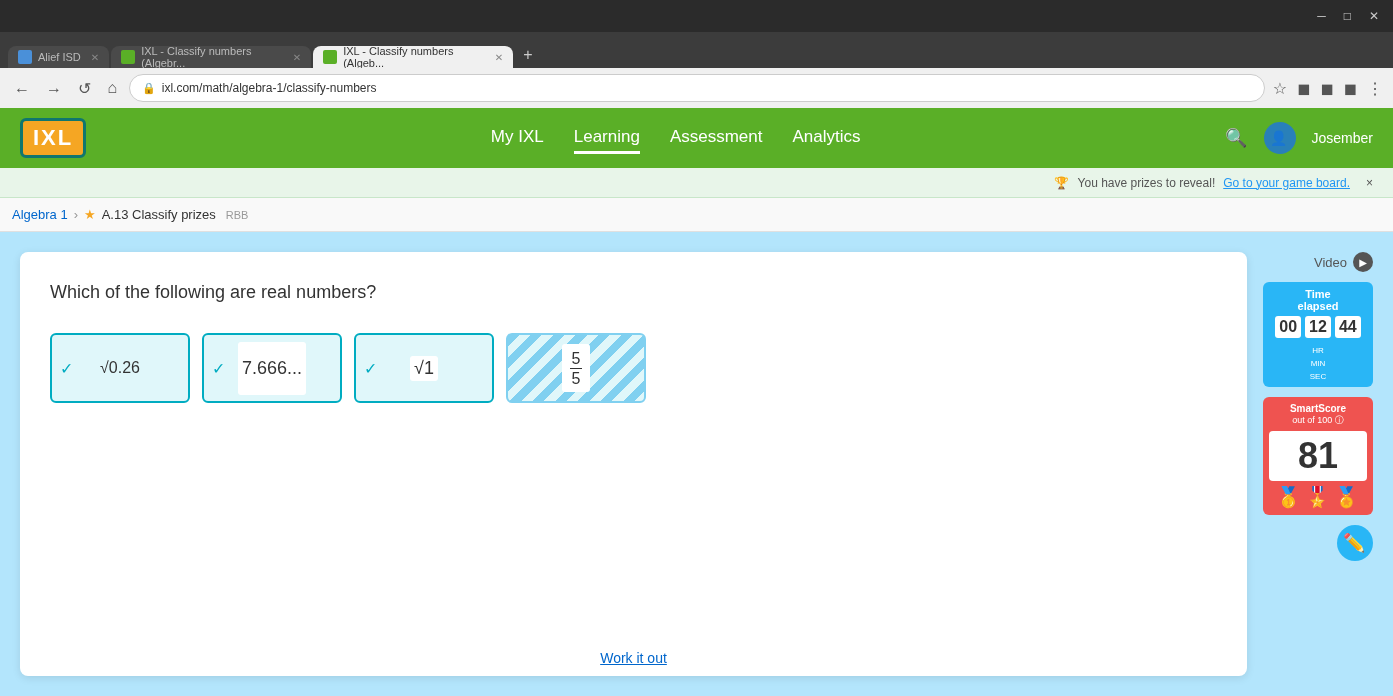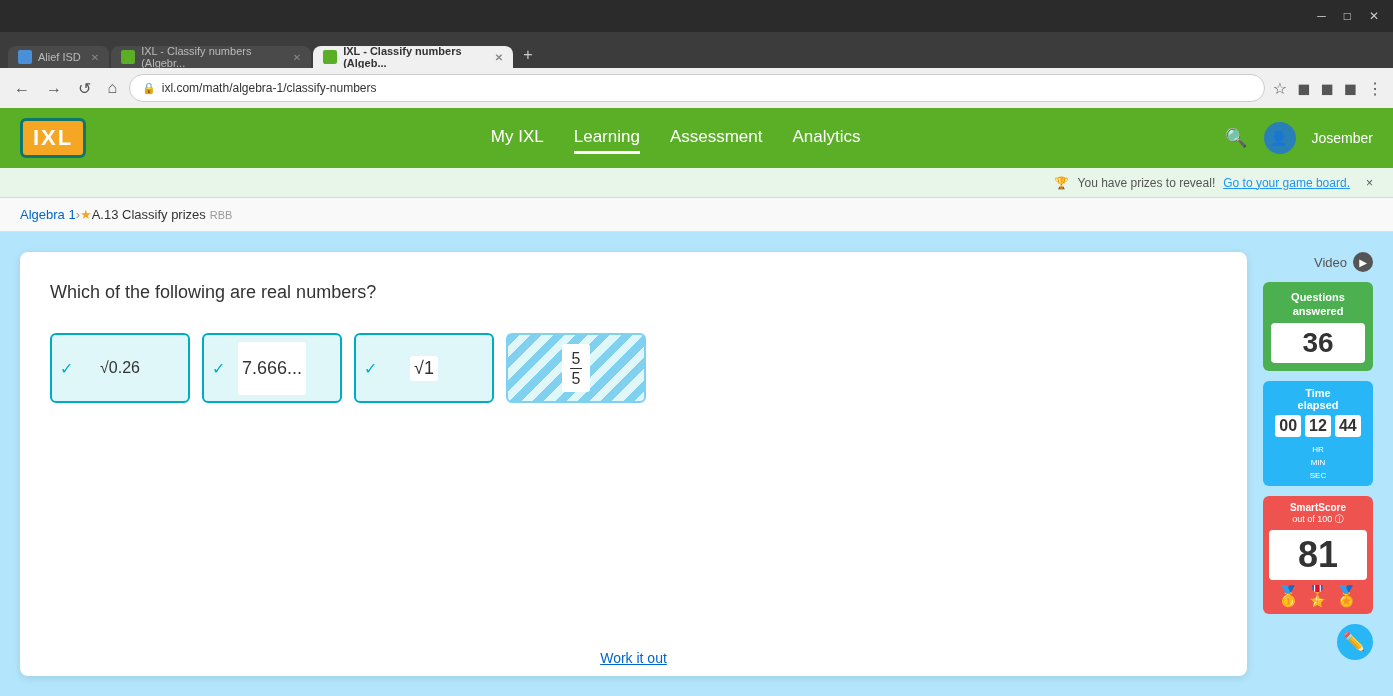--- a/index.html
+++ b/index.html
@@ -55,21 +55,20 @@
       max-width: 200px;
       overflow: hidden;
     }
     .tab.inactive {
       background: #4a4a4a;
       color: #bbb;
     }
     .tab.active {
       background: #f0f0f0;
       color: #333;
-      font-weight: bold;
     }
     .tab-icon {
       width: 14px;
       height: 14px;
       border-radius: 2px;
       flex-shrink: 0;
     }
     .tab-close {
       margin-left: 4px;
       color: #888;
@@ -210,23 +209,23 @@
       text-decoration: underline;
       cursor: pointer;
     }
 
     
     .breadcrumb-bar {
       background: #f9f9f9;
       height: 34px;
       display: flex;
       align-items: center;
-      padding: 0 20px;
+      padding: 0 12px;
       font-size: 13px;
-      gap: 0;
+      gap: 6px;
       border-bottom: 1px solid #e0e0e0;
     }
     .breadcrumb-link {
       color: #0066cc;
       cursor: pointer;
     }
     .breadcrumb-sep { color: #999; }
     .breadcrumb-star { color: #f5a623; }
     .breadcrumb-current { color: #333; font-weight: 500; }
     .breadcrumb-code { color: #999; font-size: 11px; margin-left: 4px; }
@@ -590,24 +589,20 @@
       <div class="work-it-out">Work it out</div>
     </div>
 
     <div class="right-sidebar">
 
       <div class="video-row">
         <span style="font-size:13px;color:#555;">Video</span>
         <div class="video-icon">▶</div>
       </div>
 
-      <div class="stat-box">
-        <div class="stat-label">Questions<br>answered</div>
-        <div class="stat-value">36</div>
-      </div>
 
       <div class="time-box">
         <div class="time-label">Time<br>elapsed</div>
         <div class="time-digits">
           <span class="time-digit">00</span>
           <span class="time-digit">12</span>
           <span class="time-digit">44</span>
         </div>
         <div class="time-unit-row">
           <span class="time-unit">HR</span>

